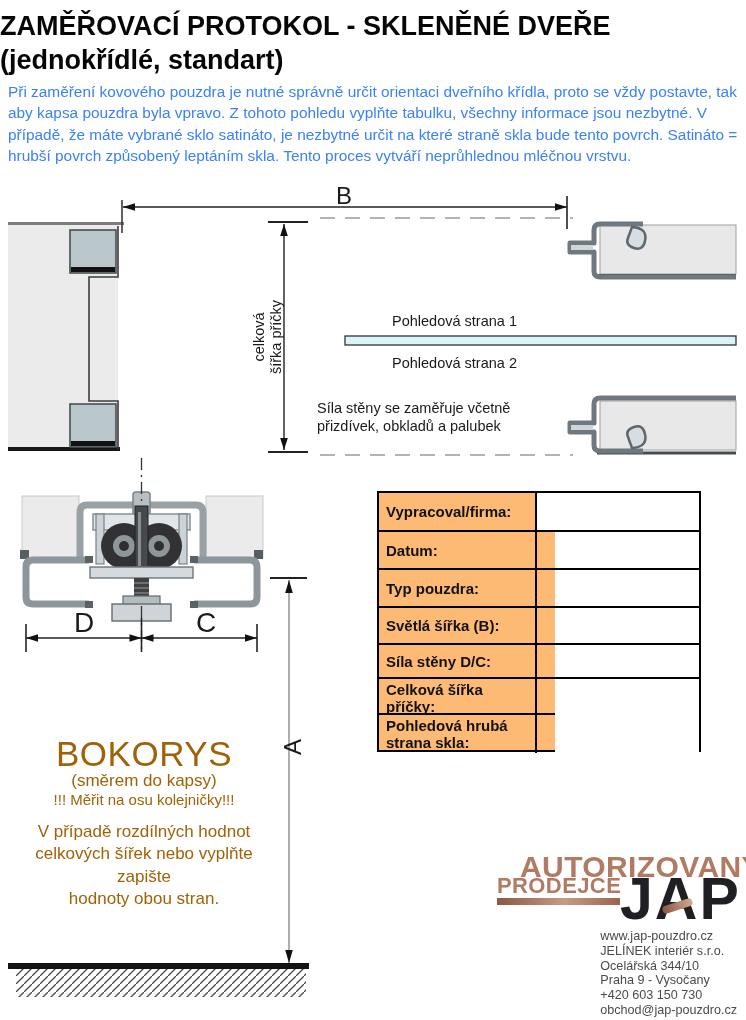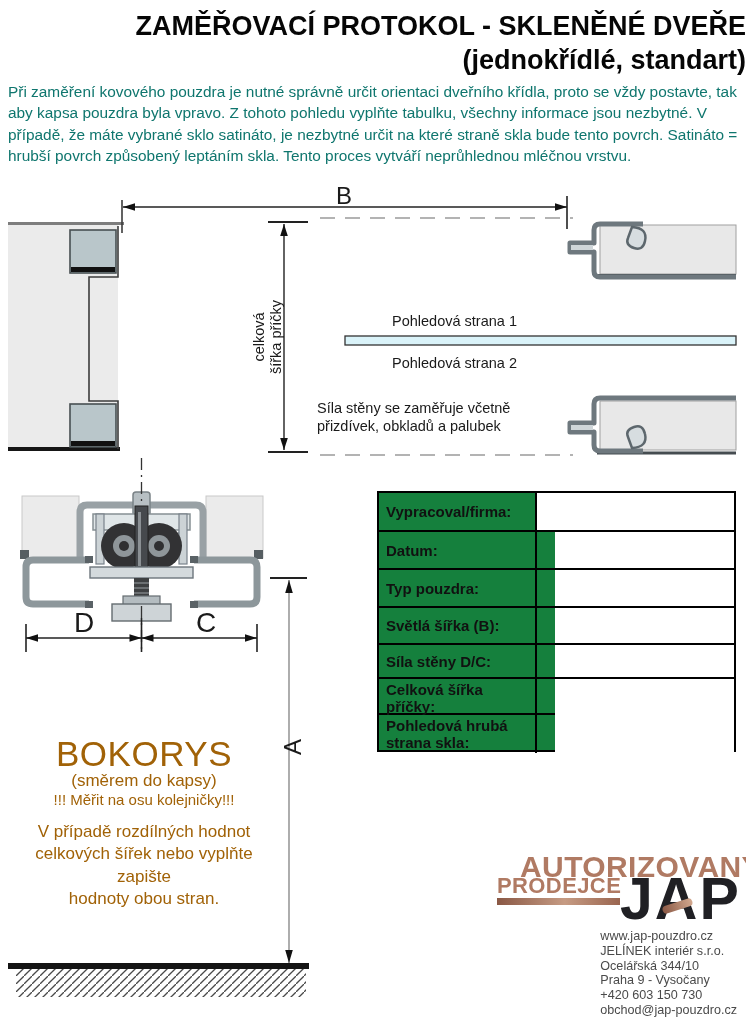--- a/index.html
+++ b/index.html
@@ -1,38 +1,38 @@
 <!DOCTYPE html>
 <html><head>
 <meta charset="utf-8">
 <style>
   html,body{margin:0;padding:0;}
   body{width:746px;height:1020px;background:#ffffff;font-family:"Liberation Sans","DejaVu Sans",sans-serif;color:#111;}
   .page{position:relative;width:746px;height:1020px;overflow:hidden;background:#fff;}
   .abs{position:absolute;}
   
-  .title{top:9px;left:0;width:746px;text-align:right;font-weight:bold;font-size:27px;line-height:34px;color:#060606;}
-  
-  .intro{top:81px;left:8px;width:733px;font-size:15.4px;line-height:21.3px;color:#0f766e;}
+  .title{top:9px;left:0;width:746px;text-align:left;font-weight:bold;font-size:27px;line-height:34px;color:#060606;}
+  
+  .intro{top:81px;left:8px;width:733px;font-size:15.4px;line-height:21.3px;color:#3b82f6;}
   
   .diagram{top:0;left:0;}
   .diagram text{font-family:"Liberation Sans","DejaVu Sans",sans-serif;fill:#1a1a1a;}
   .dim-label{font-size:24px;}
   .dim-label-big{font-size:28px;}
   .small-label{font-size:14.5px;}
   .rot-label{font-size:14.5px;}
   .red-note{fill:#cc2222;font-size:14.5px;}
   
   .bok{left:10px;width:268px;text-align:center;color:#a16207;}
   .bok-heading{top:734px;font-size:35px;font-weight:400;letter-spacing:0.5px;}
   .bok-sub{top:771px;font-size:17px;}
   .bok-warning{top:791px;font-size:15px;}
   .bok-note{top:821px;font-size:17px;line-height:22.4px;}
   
-  .ft{left:377px;top:491px;width:359px;border:2px solid #000;box-sizing:border-box;background:#15803d;}
+  .ft{left:377px;top:491px;width:324px;border:2px solid #000;box-sizing:border-box;background:#fdba74;}
   .ft-row{display:grid;grid-template-columns:158px 1fr;box-sizing:border-box;}
   .ft-row + .ft-row{border-top:2px solid #000;gap:18px;}
   .ft-label{border-right:2px solid #000;display:flex;align-items:center;padding:2px 4px 2px 7px;font-weight:bold;font-size:15px;line-height:17px;box-sizing:border-box;}
   .ft-value{background:#fff;}
   .r1{height:37px}.r2{height:38px}.r3{height:38px}.r4{height:38px}.r5{height:37px}.r6{height:34px}.r7{height:36px}.r8{height:37px}
   
   .copper{color:#b07a63;}
   .auth1{left:520px;top:850px;font-size:30px;font-weight:700;letter-spacing:0.4px;}
   .auth2{left:497px;top:873px;font-size:22px;font-weight:700;letter-spacing:0.4px;}
   .copper-bar{left:497px;top:898px;width:123px;height:7px;background:linear-gradient(90deg,#8a5845 0%,#c69b83 55%,#9a654f 100%);}

